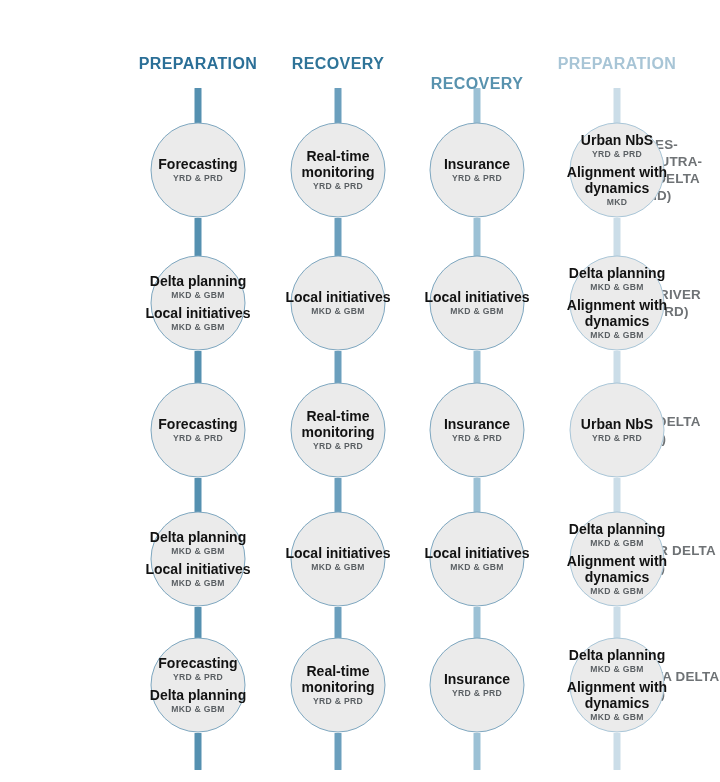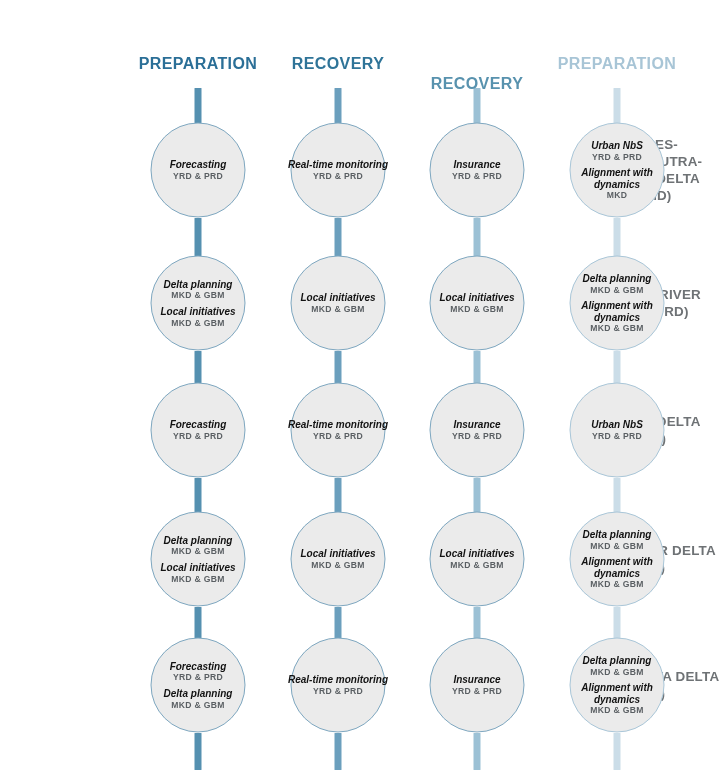--- a/index.html
+++ b/index.html
@@ -77,26 +77,25 @@
     border-color: #a9c6d8;
   }
   .node-entry {
     width: 112px;
     line-height: 1.08;
   }
   .node-entry + .node-entry {
     margin-top: 5px;
   }
   .entry-title {
-    font-size: 10px;
+    font-size: 14px;
     font-weight: bold;
     color: #121212;
     display: block;
     line-height: 1.12;
-    font-style: italic;
   }
   .entry-sub {
     font-size: 8.6px;
     font-weight: bold;
     color: #5a5f63;
     display: block;
     letter-spacing: 0.3px;
     line-height: 1.25;
     margin-top: 0.5px;
   }

